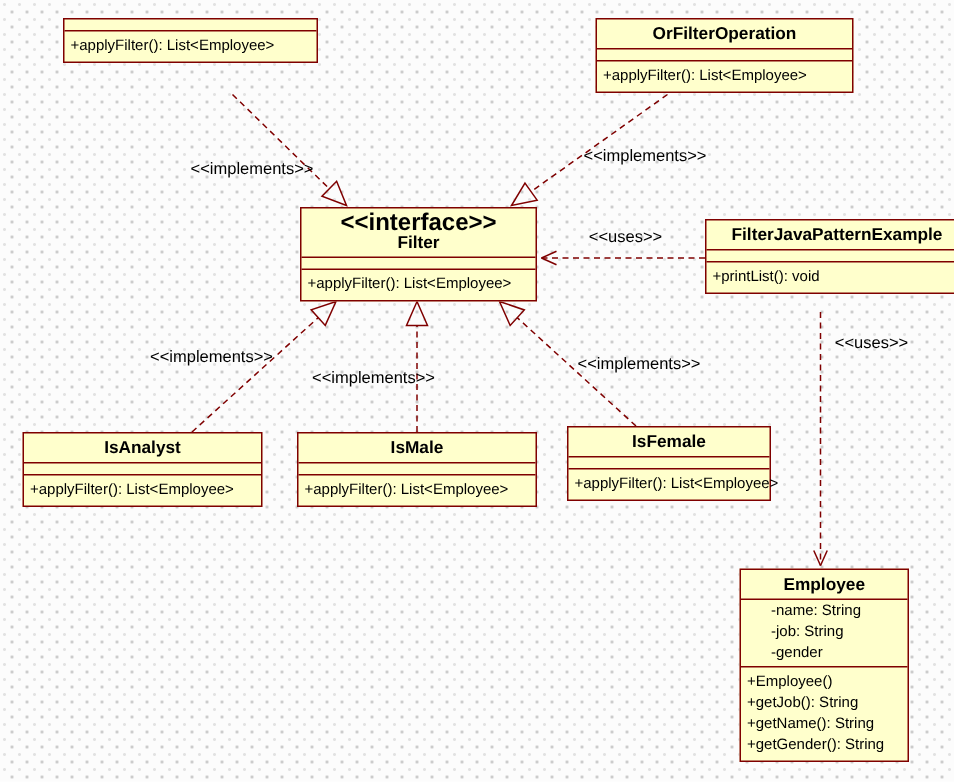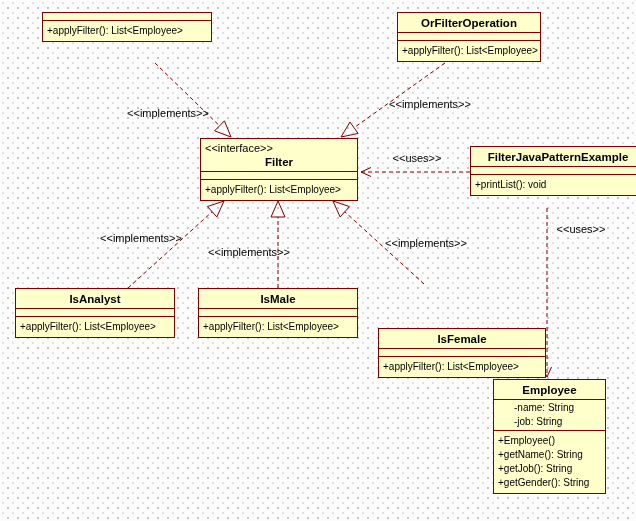--- a/index.html
+++ b/index.html
@@ -27,23 +27,23 @@
     text-align:center;
     font-weight:bold;
     font-size:11.5px;
     color:#000;
     padding:3px 4px 2px 4px;
     line-height:14px;
     border-bottom:1px solid #7f0000;
     white-space:nowrap;
   }
   .cls-stereo{
-    text-align:left;
-    font-weight:normal;
-    font-size:11px;
+    text-align:center;
+    font-weight:bold;
+    font-size:16px;
     line-height:13px;
     color:#000;
   }
   .cls-attrs{
     min-height:7px;
     border-bottom:1px solid #7f0000;
     padding:1px 20px;
     box-sizing:border-box;
   }
   .cls-attrs:empty{padding:0;min-height:8px;}
@@ -58,26 +58,26 @@
   }
   .edge-label{
     position:absolute;
     transform:translate(-50%,-50%);
     font-size:11px;
     color:#000;
     white-space:nowrap;
   }
   
   #box-and{left:42px;top:12px;width:170px;}
-  #box-or{left:397px;top:12px;width:144px;}
+  #box-or{left:397px;top:12px;width:172px;}
   #box-filter{left:200px;top:138px;width:158px;}
   #box-example{left:470px;top:146px;width:176px;}
   #box-isanalyst{left:15px;top:288px;width:160px;}
   #box-ismale{left:198px;top:288px;width:160px;}
-  #box-isfemale{left:378px;top:284px;width:168px;margin-top:44px;}
+  #box-isfemale{left:378px;top:284px;width:136px;}
   #box-employee{left:493px;top:379px;width:113px;}
 </style>
 </head>
 <body>
 
 <div class="stage">
 
   <svg class="edges">
       <g>
         <line x1="155" y1="63" x2="219.53646099032338" y2="125.8381330695254" stroke="#7f0000" stroke-width="1" stroke-dasharray="4 3"></line>
@@ -167,25 +167,26 @@
     <div class="cls-methods">
         <div class="member">+applyFilter(): List&lt;Employee&gt;</div>
       </div>
   </div>
 
   <div class="cls" id="box-employee">
     <div class="cls-title">Employee</div>
     <div class="cls-attrs">
         <div class="member">-name: String</div>
         <div class="member">-job: String</div>
+        <div class="member">-gender</div>
       </div>
     <div class="cls-methods">
         <div class="member">+Employee()</div>
+        <div class="member">+getJob(): String</div>
         <div class="member">+getName(): String</div>
-        <div class="member">+getJob(): String</div>
         <div class="member">+getGender(): String</div>
       </div>
   </div>
 
   <div class="edge-label" style="left: 168px; top: 113px;">&lt;&lt;implements&gt;&gt;</div>
   <div class="edge-label" style="left: 430px; top: 104px;">&lt;&lt;implements&gt;&gt;</div>
   <div class="edge-label" style="left: 417px; top: 158px;">&lt;&lt;uses&gt;&gt;</div>
   <div class="edge-label" style="left: 141px; top: 238px;">&lt;&lt;implements&gt;&gt;</div>
   <div class="edge-label" style="left: 249px; top: 252px;">&lt;&lt;implements&gt;&gt;</div>
   <div class="edge-label" style="left: 426px; top: 243px;">&lt;&lt;implements&gt;&gt;</div>

